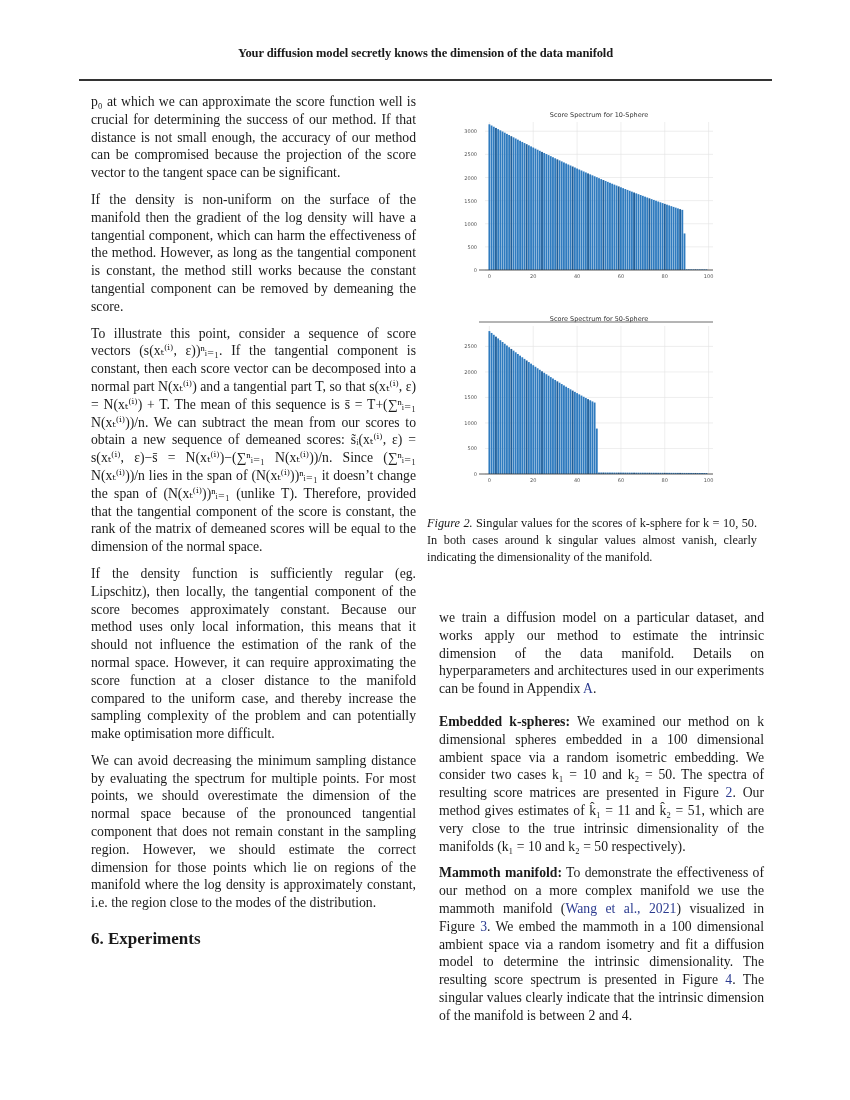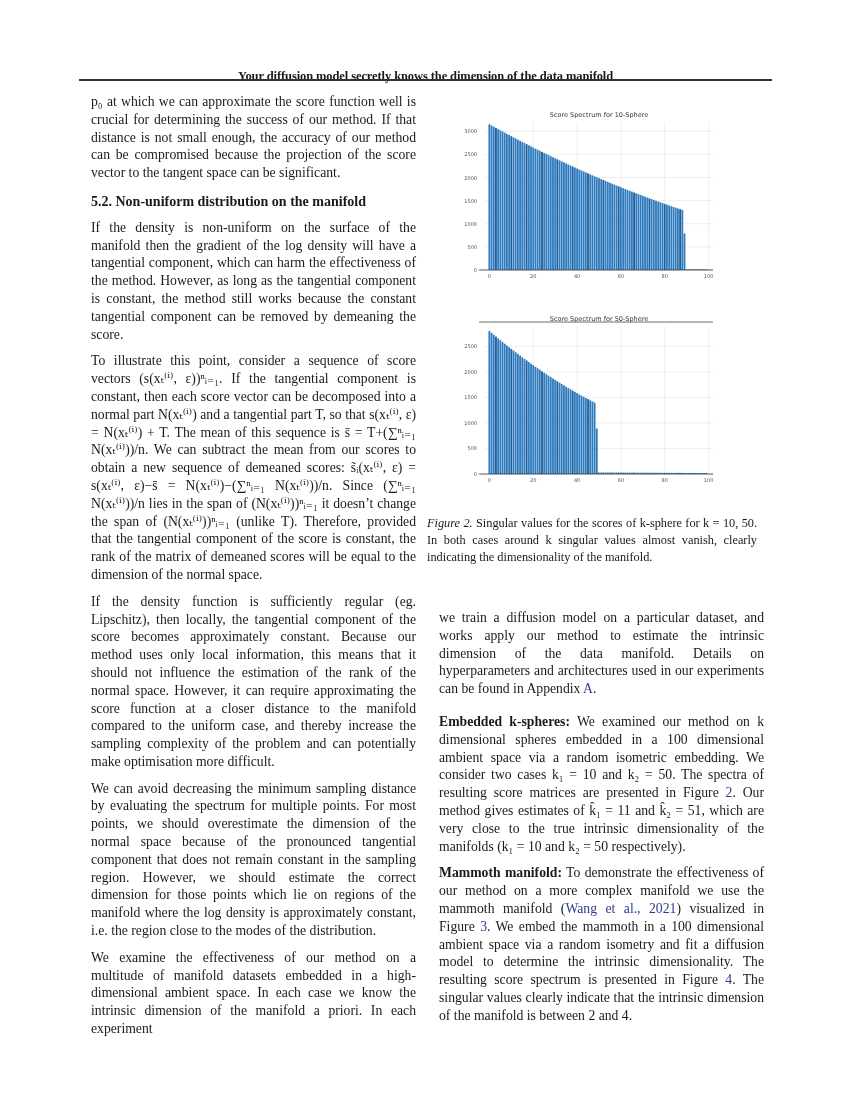--- a/index.html
+++ b/index.html
@@ -1,18 +1,18 @@
 <!DOCTYPE html>
 <html><head>
 <meta charset="utf-8">
 <style>
   html, body { margin:0; padding:0; background:#fff; }
   body { width:850px; height:1100px; position:relative; overflow:hidden;
          font-family:"Liberation Serif", "DejaVu Serif", serif; color:#1a1a1a; }
-  .header { position:absolute; left:79px; top:69px; width:693px; text-align:center;
+  .header { position:absolute; left:79px; top:46px; width:693px; text-align:center;
             font-weight:bold; font-size:12.5px; letter-spacing:-0.1px; }
   .header-rule { position:absolute; left:79px; top:79px; width:693px; height:2px; background:#333; }
   .col { position:absolute; width:325px; font-size:13.7px; line-height:17.8px;margin-left:12px; }
   .col-left { left:79px; top:93px; }
   .col-right { left:427px; top:609px; }
   p { margin:0 0 9px 0; text-align:justify; hyphens:auto; }
   h3 { font-size:14px; font-weight:bold; margin:11px 0 8px 0; }
   h2 { font-size:17px; font-weight:bold; margin:18px 0 10px 0; }
   .ref { color:#2a3a8f; }
   b.run { font-weight:bold; }
@@ -22,26 +22,25 @@
   .chart svg { display:block; }
 </style>
 </head>
 <body>
 
 <div class="header">Your diffusion model secretly knows the dimension of the data manifold</div>
 <div class="header-rule"></div>
 
 <div class="col col-left">
   <p>p₀ at which we can approximate the score function well is crucial for determining the success of our method. If that distance is not small enough, the accuracy of our method can be compromised because the projection of the score vector to the tangent space can be significant.</p>
-  <h3>5.2. Non-uniform distribution on the manifold</h3>
   <p>If the density is non-uniform on the surface of the manifold then the gradient of the log density will have a tangential component, which can harm the effectiveness of the method. However, as long as the tangential component is constant, the method still works because the constant tangential component can be removed by demeaning the score.</p>
   <p>To illustrate this point, consider a sequence of score vectors (s(xₜ⁽ⁱ⁾, ε))ⁿᵢ₌₁. If the tangential component is constant, then each score vector can be decomposed into a normal part N(xₜ⁽ⁱ⁾) and a tangential part T, so that s(xₜ⁽ⁱ⁾, ε) = N(xₜ⁽ⁱ⁾) + T. The mean of this sequence is s̄ = T+(∑ⁿᵢ₌₁ N(xₜ⁽ⁱ⁾))/n. We can subtract the mean from our scores to obtain a new sequence of demeaned scores: s̃ᵢ(xₜ⁽ⁱ⁾, ε) = s(xₜ⁽ⁱ⁾, ε)−s̄ = N(xₜ⁽ⁱ⁾)−(∑ⁿᵢ₌₁ N(xₜ⁽ⁱ⁾))/n. Since (∑ⁿᵢ₌₁ N(xₜ⁽ⁱ⁾))/n lies in the span of (N(xₜ⁽ⁱ⁾))ⁿᵢ₌₁ it doesn’t change the span of (N(xₜ⁽ⁱ⁾))ⁿᵢ₌₁ (unlike T). Therefore, provided that the tangential component of the score is constant, the rank of the matrix of demeaned scores will be equal to the dimension of the normal space.</p>
   <p>If the density function is sufficiently regular (eg. Lipschitz), then locally, the tangential component of the score becomes approximately constant. Because our method uses only local information, this means that it should not influence the estimation of the rank of the normal space. However, it can require approximating the score function at a closer distance to the manifold compared to the uniform case, and thereby increase the sampling complexity of the problem and can potentially make optimisation more difficult.</p>
   <p>We can avoid decreasing the minimum sampling distance by evaluating the spectrum for multiple points. For most points, we should overestimate the dimension of the normal space because of the pronounced tangential component that does not remain constant in the sampling region. However, we should estimate the correct dimension for those points which lie on regions of the manifold where the log density is approximately constant, i.e. the region close to the modes of the distribution.</p>
-  <p>We examine the effectiveness of our method on a multitude of manifold datasets embedded in a high-dimensional ambient space. In each case we know the intrinsic dimension of the manifold a priori. In each experiment</p>
+  <h2>6. Experiments</h2>
 </div>
 
 <div class="chart" style="top:108px;text-align:center;">
   <svg id="chart0" width="275" height="180" viewBox="0 0 275 180">
       <rect x="40" y="14" width="228" height="148" fill="#fff"></rect>
       <line x1="44.38461538461539" x2="44.38461538461539" y1="14" y2="162" stroke="#e3e3e3" stroke-width="0.6"></line>
       <line x1="88.23076923076923" x2="88.23076923076923" y1="14" y2="162" stroke="#e3e3e3" stroke-width="0.6"></line>
       <line x1="132.0769230769231" x2="132.0769230769231" y1="14" y2="162" stroke="#e3e3e3" stroke-width="0.6"></line>
       <line x1="175.92307692307693" x2="175.92307692307693" y1="14" y2="162" stroke="#e3e3e3" stroke-width="0.6"></line>
       <line x1="219.76923076923077" x2="219.76923076923077" y1="14" y2="162" stroke="#e3e3e3" stroke-width="0.6"></line>

